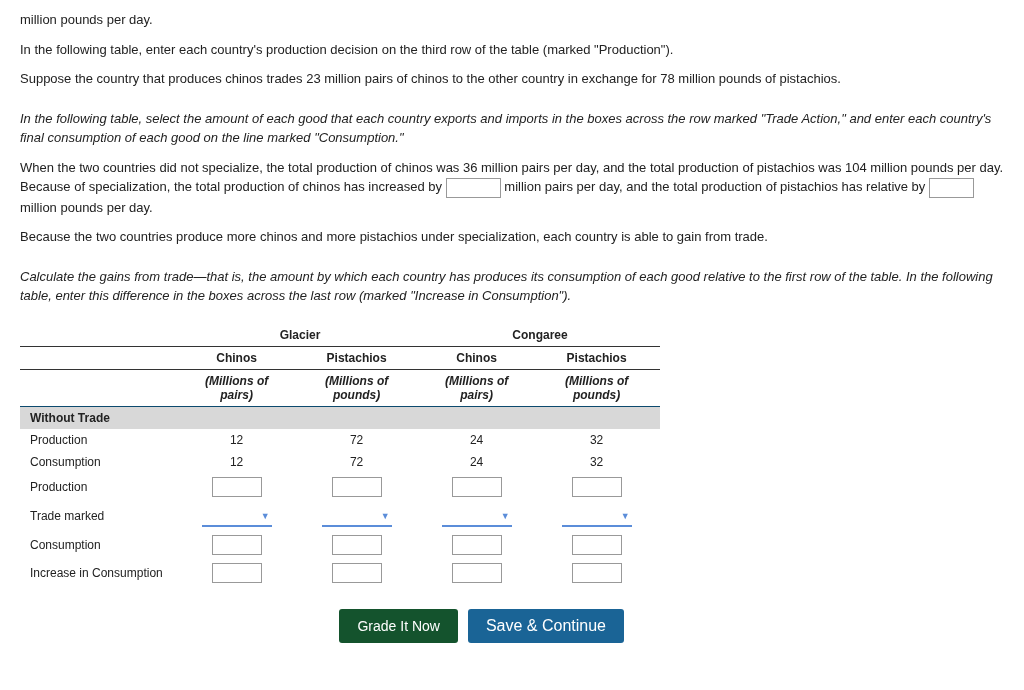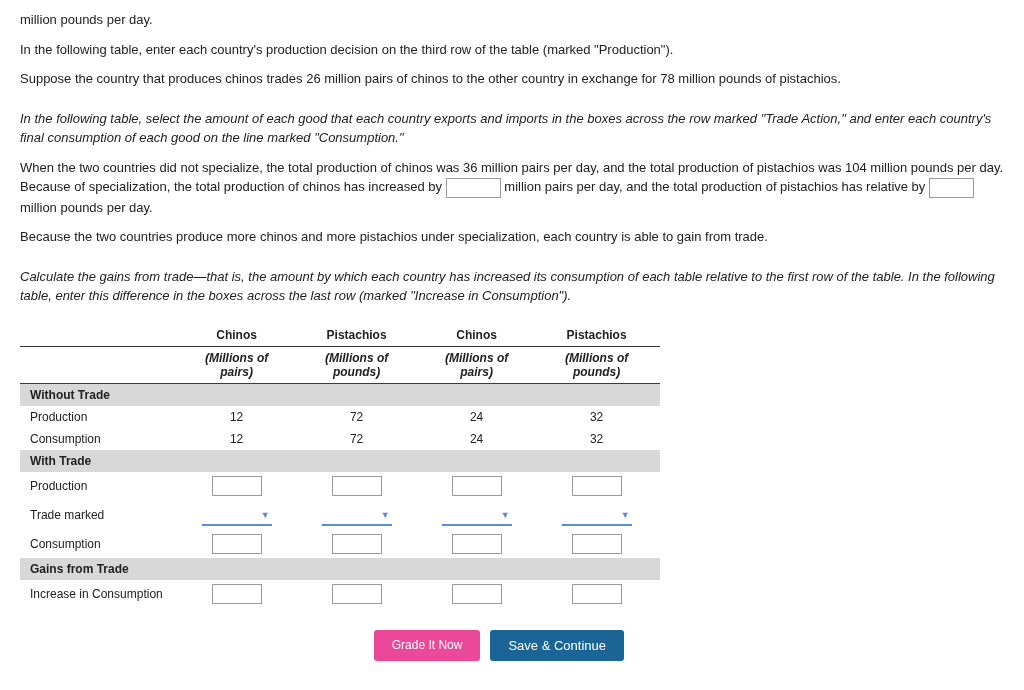--- a/index.html
+++ b/index.html
@@ -93,71 +93,76 @@
       pointer-events: none;
     }
     .dropdown-wrapper select {
       padding-right: 16px;
     }
     .btn-row {
       display: flex;
       gap: 10px;
     }
     .btn-grade {
-      background: #ec4899;
+      background: #14532d;
       color: #fff;
       border: none;
       padding: 8px 18px;
-      font-size: 12px;
+      font-size: 14px;
       cursor: pointer;
       border-radius: 3px;
     }
     .btn-save {
       background: #1a6496;
       color: #fff;
       border: none;
       padding: 8px 18px;
-      font-size: 13px;
+      font-size: 16px;
       cursor: pointer;
       border-radius: 3px;
     }
     .spacer { height: 10px; }
     .col-glacier { border-bottom: 1px solid #333; }
     .col-congaree { border-bottom: 1px solid #333; }
   </style>
 </head>
 <body>
 
 <p>million pounds per day.</p>
 
 <p>In the following table, enter each country's production decision on the third row of the table (marked "Production").</p>
 
-<p>Suppose the country that produces chinos trades 26 million pairs of chinos to the other country in exchange for 78 million pounds of pistachios.</p>
+<p>Suppose the country that produces chinos trades 23 million pairs of chinos to the other country in exchange for 78 million pounds of pistachios.</p>
 
 <div class="spacer"></div>
 
 <p class="italic">In the following table, select the amount of each good that each country exports and imports in the boxes across the row marked "Trade Action," and enter each country's final consumption of each good on the line marked "Consumption."</p>
 
 <p>
   <span>When the two countries did not specialize, the total production of chinos was 36 million pairs per day, and the total production of pistachios was 104 million pounds per day. Because of specialization, the total production of chinos has increased by</span>
   <input class="inline-input" type="text" style="">
   <span>million pairs per day, and the total production of pistachios has relative by</span>
   <input class="inline-input" type="text" style="width: 45px;">
   <span>million pounds per day.</span>
 </p>
 
 <p>Because the two countries produce more chinos and more pistachios under specialization, each country is able to gain from trade.</p>
 
 <div class="spacer"></div>
 
-<p class="italic">Calculate the gains from trade—that is, the amount by which each country has increased its consumption of each table relative to the first row of the table. In the following table, enter this difference in the boxes across the last row (marked "Increase in Consumption").</p>
+<p class="italic">Calculate the gains from trade—that is, the amount by which each country has produces its consumption of each good relative to the first row of the table. In the following table, enter this difference in the boxes across the last row (marked "Increase in Consumption").</p>
 
 <div class="table-section">
   <table class="data-table">
     <thead>
+      <tr class="header-group">
+        <th></th>
+        <th colspan="2" class="col-glacier">Glacier</th>
+        <th colspan="2" class="col-congaree">Congaree</th>
+      </tr>
       <tr class="header-group">
         <th></th>
         <th>Chinos</th>
         <th>Pistachios</th>
         <th>Chinos</th>
         <th>Pistachios</th>
       </tr>
       <tr class="subheader">
         <th></th>
         <th>(Millions of pairs)</th>
@@ -179,23 +184,20 @@
         <td>32</td>
       </tr>
       <tr class="data-row">
         <td>Consumption</td>
         <td>12</td>
         <td>72</td>
         <td>24</td>
         <td>32</td>
       </tr>
 
-      <tr class="section-row">
-        <td colspan="5">With Trade</td>
-      </tr>
       <tr class="data-row">
         <td>Production</td>
         <td><input class="table-input" type="text" style=""></td>
         <td><input class="table-input" type="text" style=""></td>
         <td><input class="table-input" type="text" style=""></td>
         <td><input class="table-input" type="text" style=""></td>
       </tr>
       <tr class="data-row">
         <td>Trade marked</td>
         <td>
@@ -236,23 +238,20 @@
         </td>
       </tr>
       <tr class="data-row">
         <td>Consumption</td>
         <td><input class="table-input" type="text" style=""></td>
         <td><input class="table-input" type="text" style=""></td>
         <td><input class="table-input" type="text" style=""></td>
         <td><input class="table-input" type="text" style=""></td>
       </tr>
 
-      <tr class="section-row">
-        <td colspan="5">Gains from Trade</td>
-      </tr>
       <tr class="data-row">
         <td>Increase in Consumption</td>
         <td><input class="table-input" type="text" style=""></td>
         <td><input class="table-input" type="text" style=""></td>
         <td><input class="table-input" type="text" style=""></td>
         <td><input class="table-input" type="text" style=""></td>
       </tr>
     </tbody>
   </table>
 </div>

